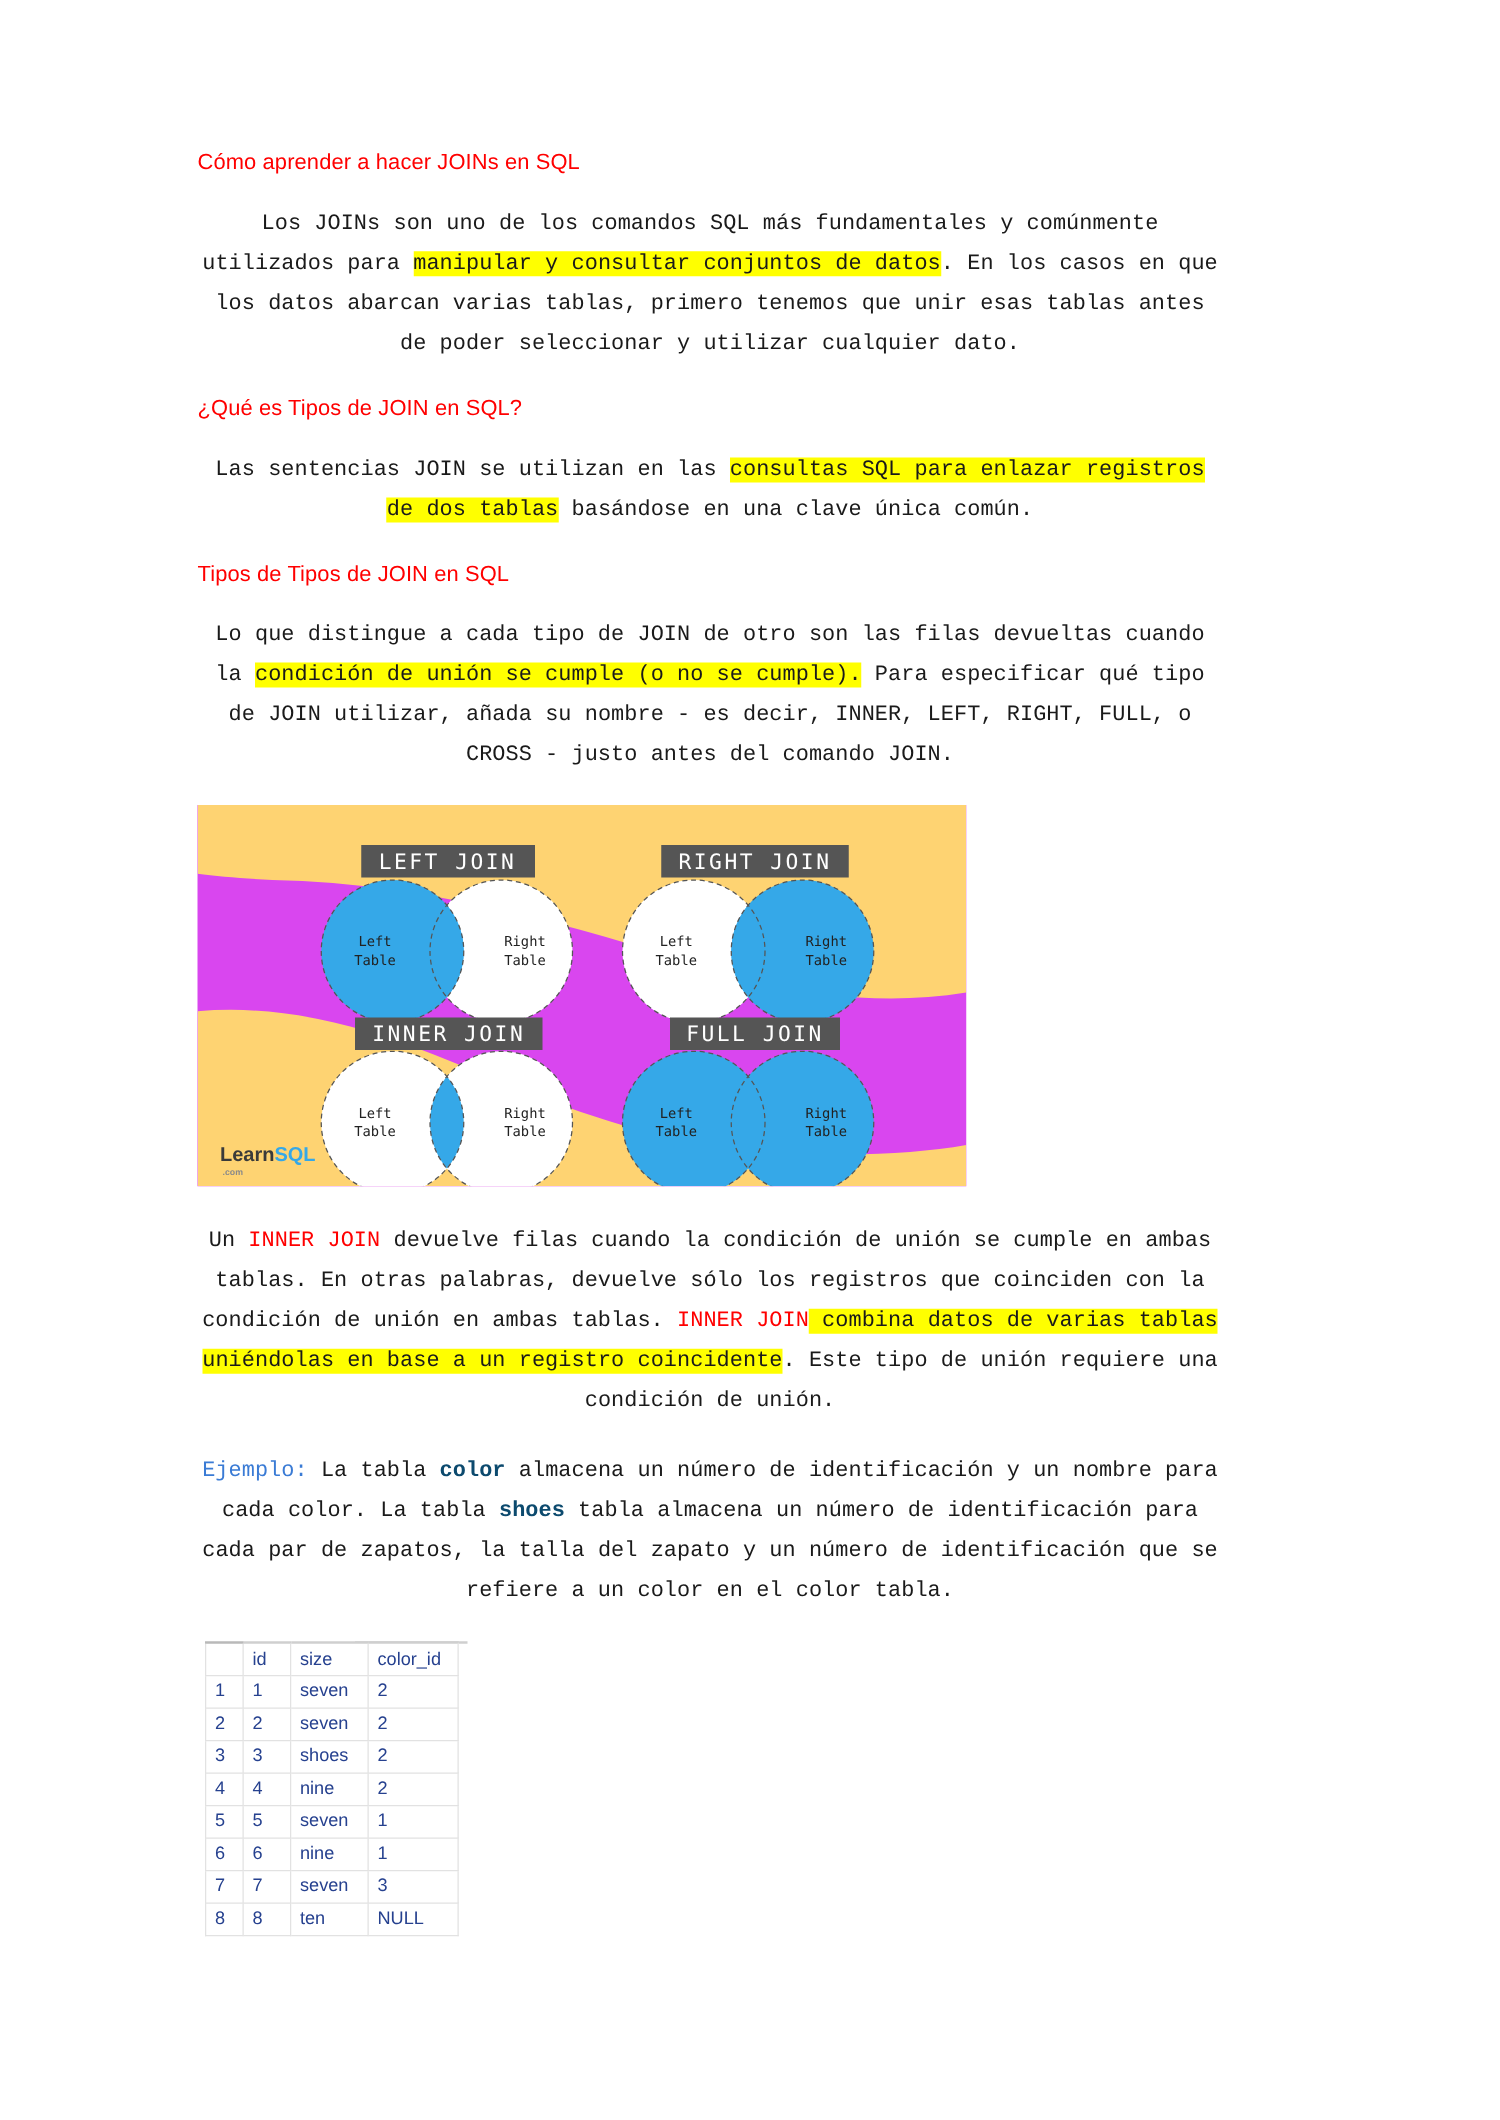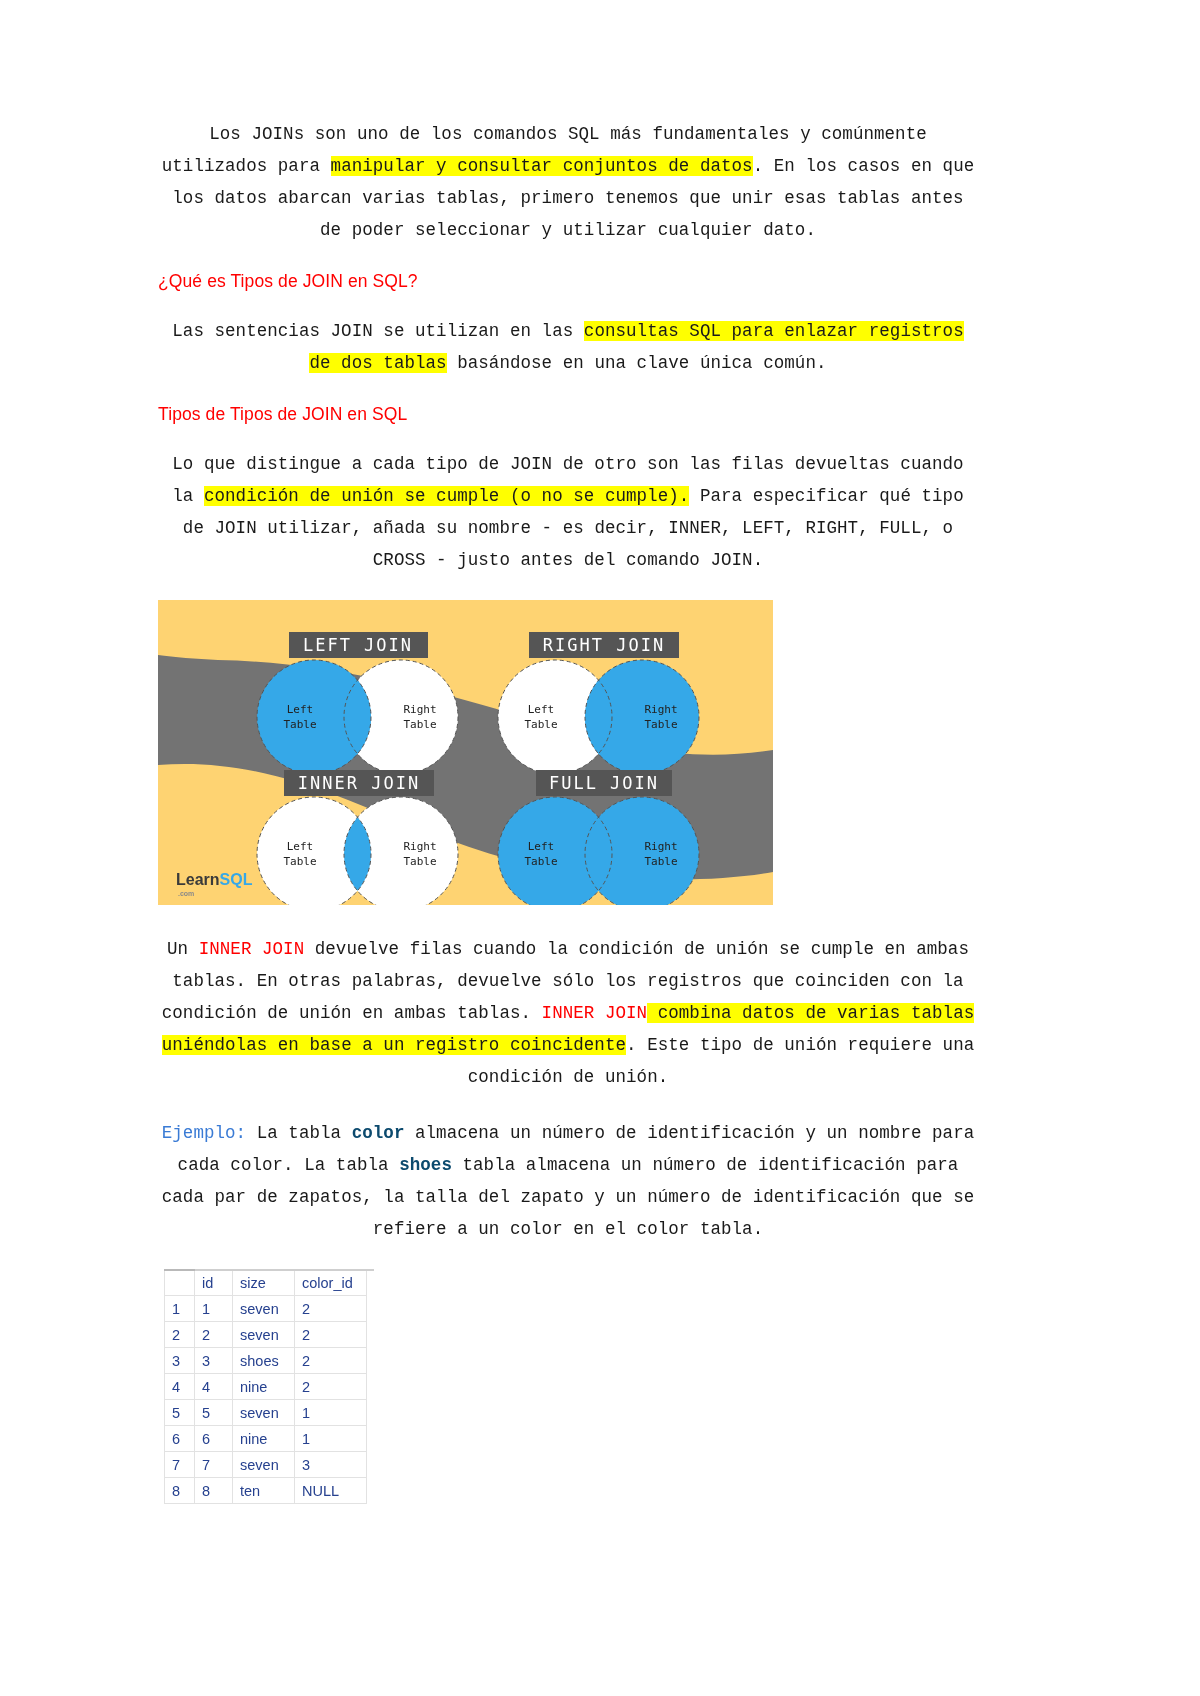--- a/index.html
+++ b/index.html
@@ -46,21 +46,21 @@
     letter-spacing:0.5px;
     margin:0 0 30px 0;
     color:#1a1a1a;
   }
 
   
   .figure {
     position:relative;
     width:615px; height:305px;
     margin:8px 0 28px 0;
-    background:#737373;
+    background:#d946ef;
     overflow:hidden;
   }
   .figure svg { display:block; }
 
   
   .tbl-wrap { margin:22px 0 0 6px; }
   table.grid {
     border-collapse:collapse;
     font-size:14.5px;
     color:#26418f;
@@ -96,20 +96,21 @@
     height:2px; background:#cfcfcf; width:90px;
     margin-left:120px; margin-bottom:-2px;
   }
 </style>
 </head>
 <body>
 
 <div class="page">
   <div class="content">
 
+    <h2 class="heading">Cómo aprender a hacer JOINs en SQL</h2>
 
     <p class="para"><span>Los JOINs son uno de los comandos SQL más fundamentales y comúnmente utilizados para </span><span class="hl">manipular y consultar conjuntos de datos</span><span>. En los casos en que los datos abarcan varias tablas, primero tenemos que unir esas tablas antes de poder seleccionar y utilizar cualquier dato.</span></p>
 
     <h2 class="heading sp">¿Qué es Tipos de JOIN en SQL?</h2>
 
     <p class="para"><span>Las sentencias JOIN se utilizan en las </span><span class="hl">consultas SQL para enlazar registros de dos tablas</span><span> basándose en una clave única común.</span></p>
 
     <h2 class="heading sp">Tipos de Tipos de JOIN en SQL</h2>
 
     <p class="para"><span>Lo que distingue a cada tipo de JOIN de otro son las filas devueltas cuando la </span><span class="hl">condición de unión se cumple (o no se cumple).</span><span> Para especificar qué tipo de JOIN utilizar, añada su nombre - es decir, INNER, LEFT, RIGHT, FULL, o CROSS - justo antes del comando JOIN.</span></p>

